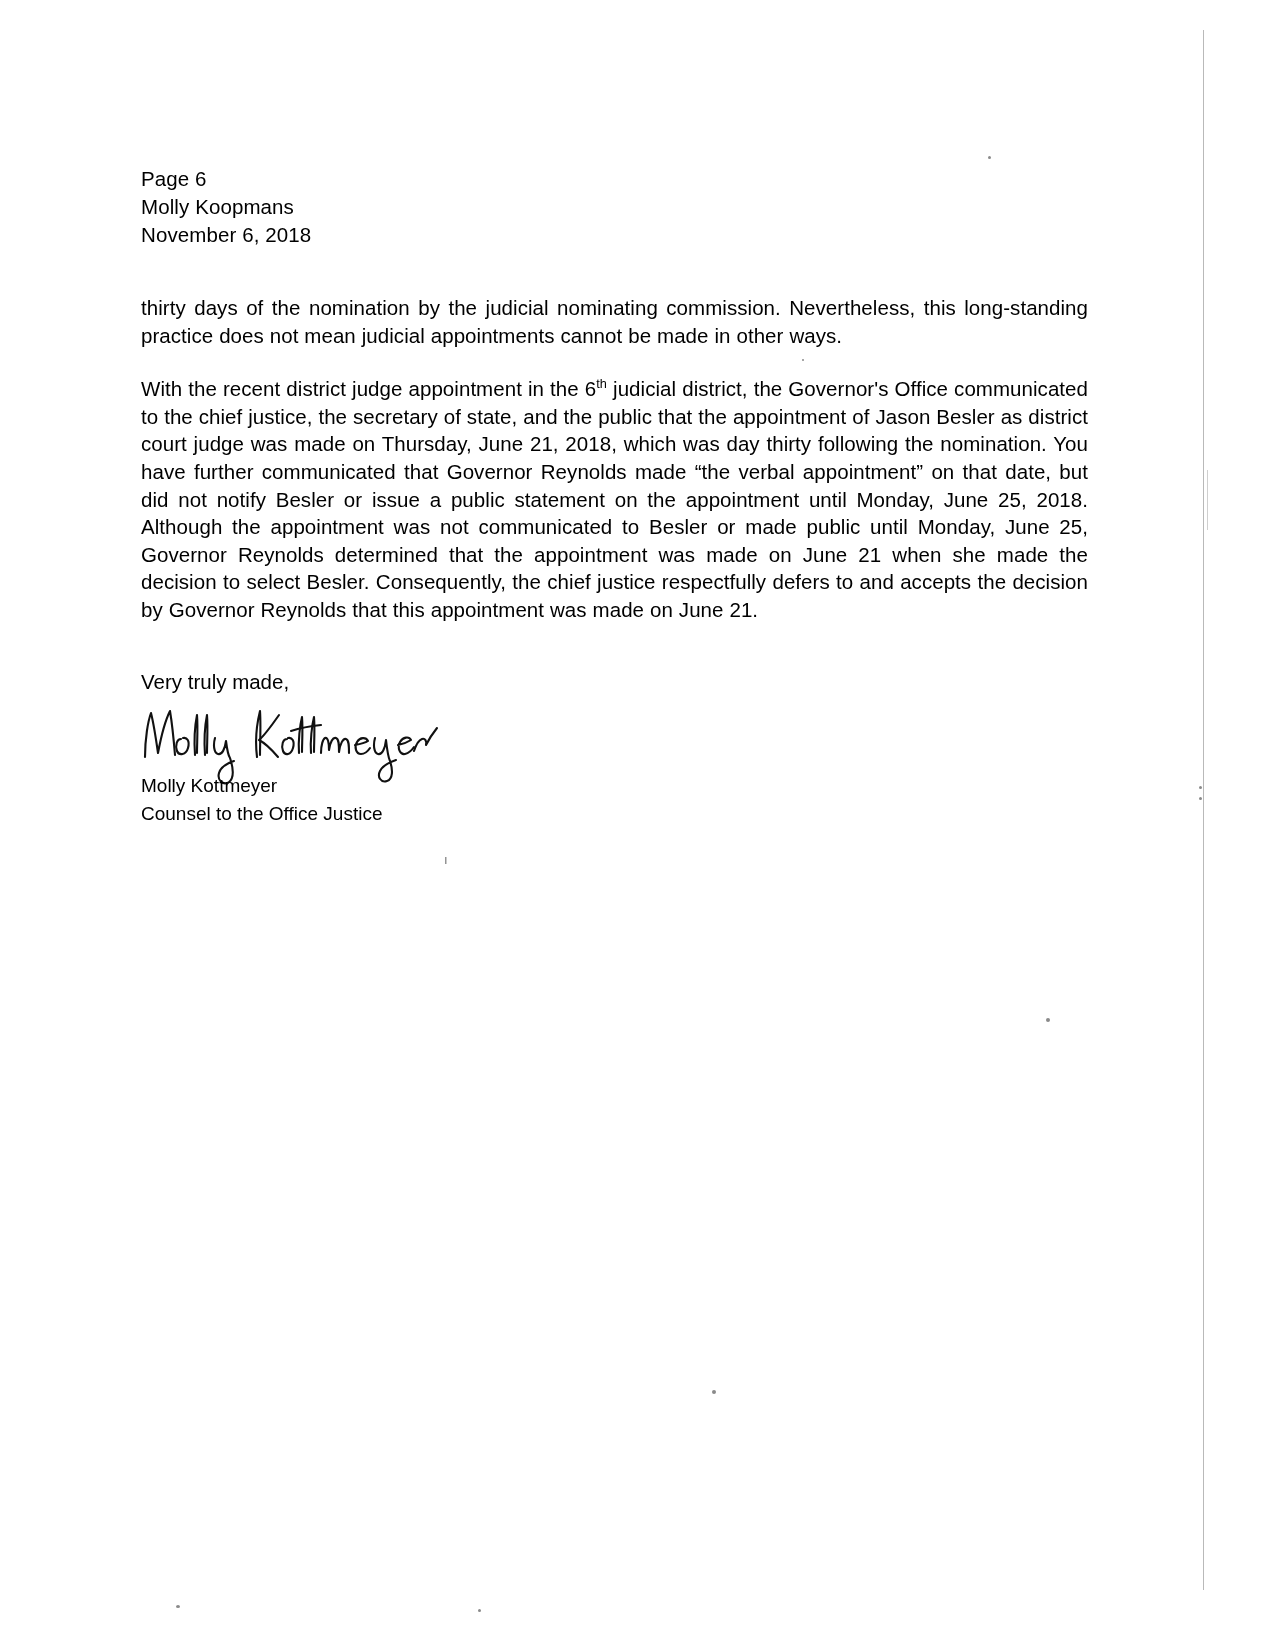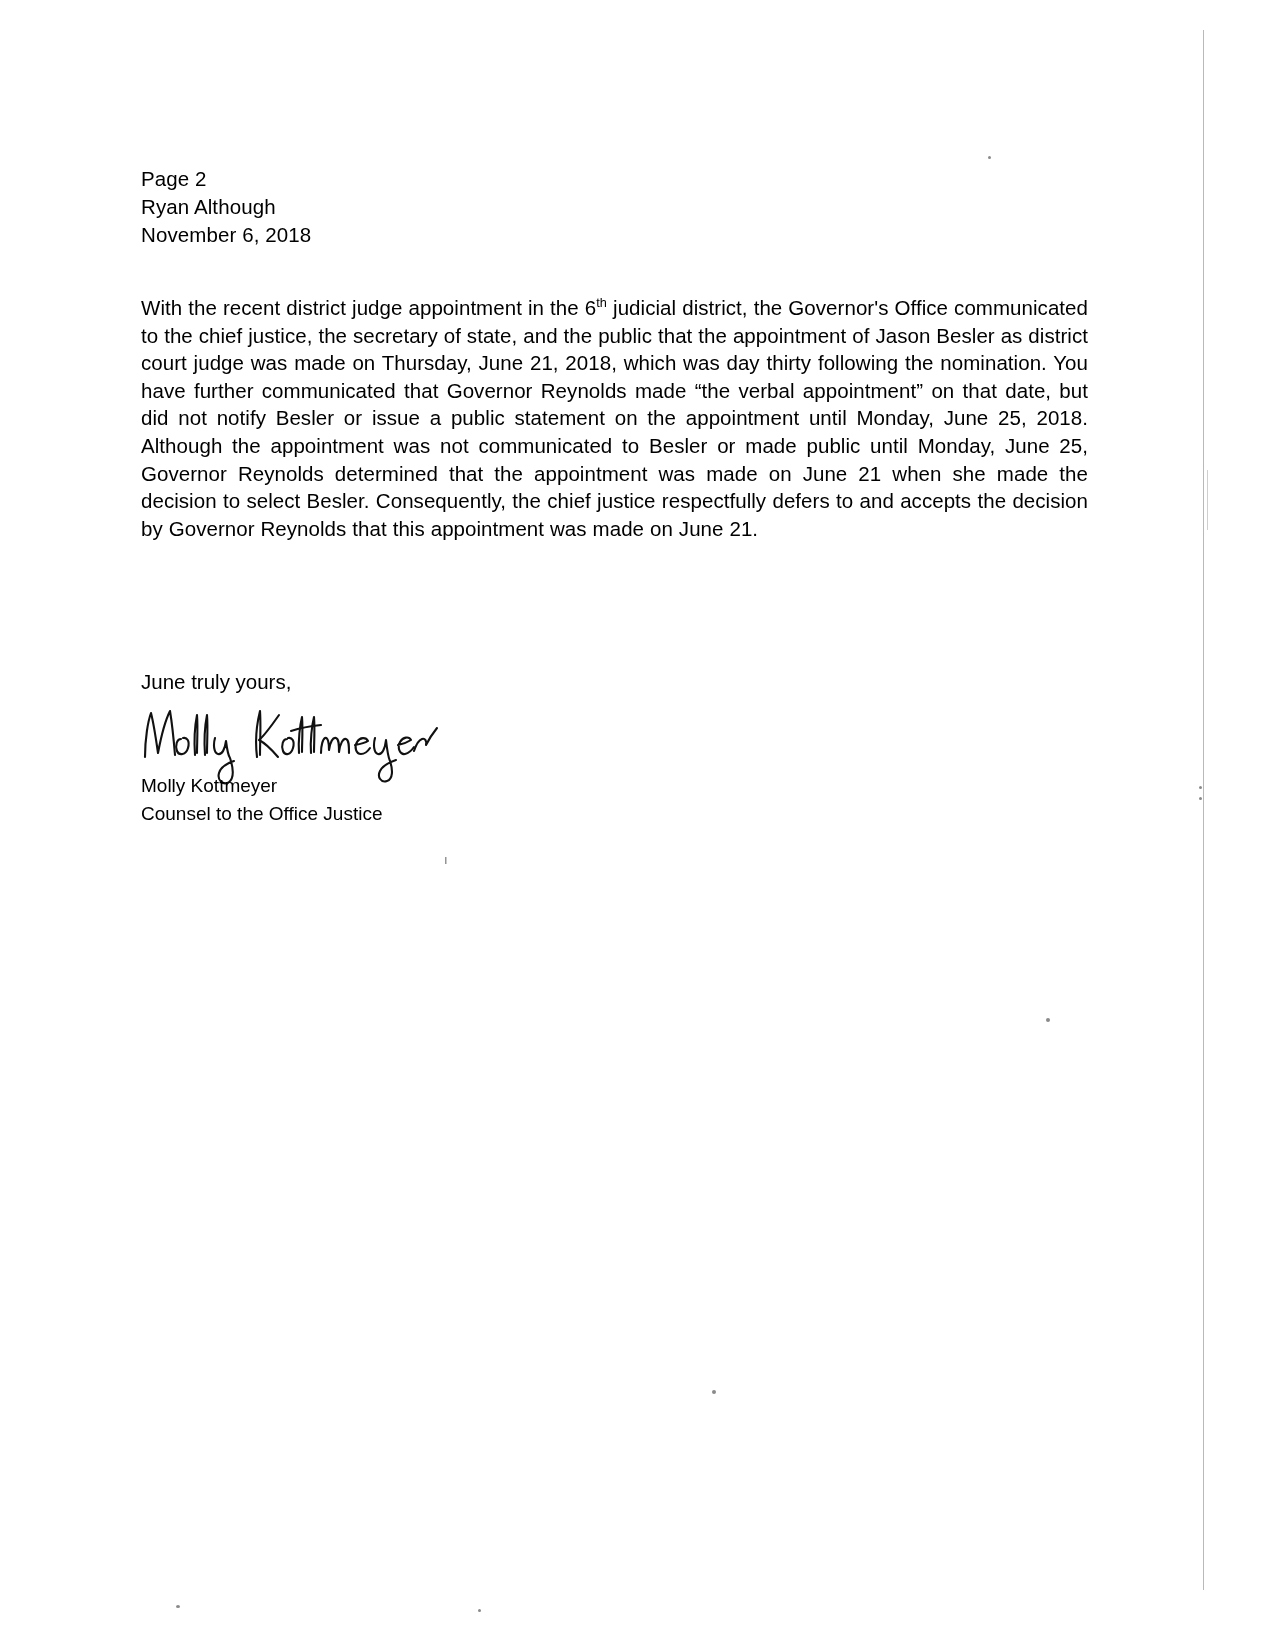--- a/index.html
+++ b/index.html
@@ -133,30 +133,31 @@
   <div class="speck" style="top:1018px; left:1046px; width:4px; height:4px;"></div>
   <div class="speck" style="top:1390px; left:712px; width:4px; height:4px;"></div>
   <div class="speck" style="top:1605px; left:176px; width:4px; height:3px;"></div>
   <div class="speck" style="top:1609px; left:478px; width:3px; height:3px;"></div>
   <div class="speck" style="top:786px; left:1199px; width:3px; height:3px;"></div>
   <div class="speck" style="top:797px; left:1199px; width:3px; height:3px;"></div>
 
   <div class="content">
 
     <div class="heading-block">
-      <div>Page 2</div>
-      <div>Ryan Although</div>
+      <div>Page 6</div>
+      <div>Molly Koopmans</div>
       <div>November 6, 2018</div>
     </div>
 
     <div class="body-block">
+      <p class="para">thirty days of the nomination by the judicial nominating commission.  Nevertheless, this long-standing practice does not mean judicial appointments cannot be made in other ways.</p>
       <p class="para"><span>With the recent district judge appointment in the 6</span><sup>th</sup><span> judicial district, the Governor's Office communicated to the chief justice, the secretary of state, and the public that the appointment of Jason Besler as district court judge was made on Thursday, June 21, 2018, which was day thirty following the nomination.  You have further communicated that Governor Reynolds made “the verbal appointment” on that date, but did not notify Besler or issue a public statement on the appointment until Monday, June 25, 2018.  Although the appointment was not communicated to Besler or made public until Monday, June 25, Governor Reynolds determined that the appointment was made on June 21 when she made the decision to select Besler. Consequently, the chief justice respectfully defers to and accepts the decision by Governor Reynolds that this appointment was made on June 21.</span></p>
     </div>
 
-    <div class="closing">June truly yours,</div>
+    <div class="closing">Very truly made,</div>
 
     <div class="signature-wrap">
       <svg width="300" height="90" viewBox="0 0 300 90" fill="none" xmlns="http://www.w3.org/2000/svg" aria-hidden="true">
         <g stroke="#111111" stroke-width="2.1" stroke-linecap="round" stroke-linejoin="round" fill="none">
 
           <path d="M6 62 C6 44, 9 26, 12 18 C14 26, 17 44, 19 58 C22 42, 27 24, 31 16 C33 28, 35 48, 36 60"></path>
 
           <path d="M42 44 C38 44, 36 50, 38 56 C40 61, 47 60, 49 53 C51 46, 48 42, 44 43"></path>
 
           <path d="M56 60 C55 46, 56 30, 58 20 C59 32, 58 48, 58 58"></path>

